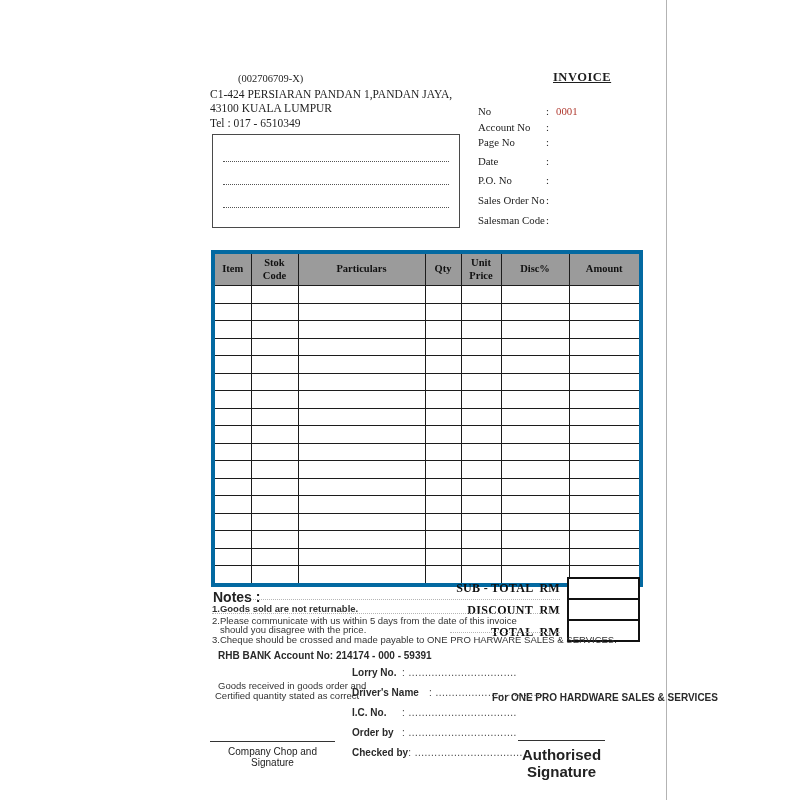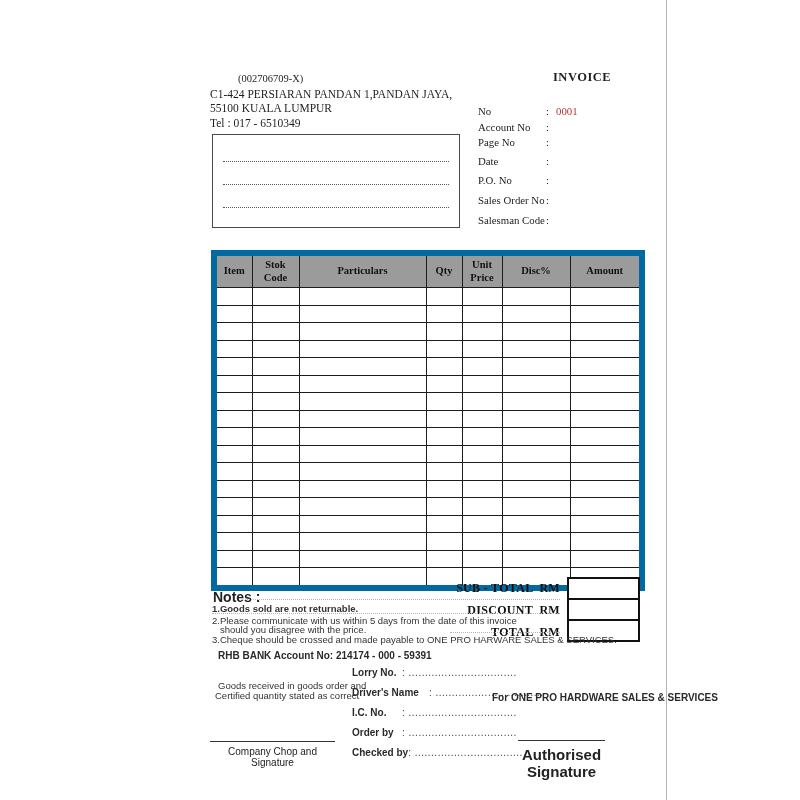--- a/index.html
+++ b/index.html
@@ -12,36 +12,36 @@
 
   
   .co-name{left:210px;top:57px;font-family:"Liberation Sans",sans-serif;font-weight:bold;
            font-size:13px;letter-spacing:.2px;color:#151515;}
   .co-reg{left:210px;top:73px;font-size:10.5px;margin-left:28px;}
   .co-addr1{left:210px;top:88px;font-size:11.5px;}
   .co-addr2{left:210px;top:102px;font-size:11.5px;}
   .co-tel{left:210px;top:117px;font-size:11.5px;}
 
   
-  .inv-title{left:553px;top:70px;font-size:12.5px;font-weight:bold;letter-spacing:.5px;}
+  .inv-title{left:553px;top:70px;font-size:12.5px;font-weight:bold;letter-spacing:.5px;text-decoration:underline;}
   .fld{position:absolute;left:478px;width:180px;font-size:10.8px;color:#222;}
   .fld .lbl{display:inline-block;}
   .fld .col{position:absolute;left:68px;}
   .fld .val{position:absolute;left:78px;white-space:nowrap;}
   .red{color:#b03a30;}
 
   
   .bill-box{left:212px;top:134px;width:246px;height:92px;border:1px solid #4a4a4a;}
   .dotline{position:absolute;left:10px;width:226px;border-top:1.6px dotted #555;}
 
   
   .items{left:211px;top:250px;}
   table{border-collapse:collapse;table-layout:fixed;width:428px;}
   th,td{border:1px solid #1c1c1c;padding:0;}
-  table{border:6px solid #0369a1;}
+  table{border:4px solid #0369a1;}
   th{background:#9b9b9b;color:#111;font-size:10.5px;font-weight:bold;line-height:1.15;
      height:29px;text-align:center;padding:1px 2px;}
   td{height:16.5px;background:#fff;}
 
   
   .tot-label{position:absolute;right:240px;font-size:12px;font-weight:bold;white-space:pre;
              letter-spacing:.3px;color:#111;}
   .tot-box{position:absolute;left:567px;width:73px;height:23px;border:2px solid #111;
            box-sizing:border-box;background:#fff;}
 
@@ -67,21 +67,21 @@
 </style>
 </head>
 <body>
 
 <div class="page">
 
   <div class="photo-edge"></div>
 
   <div class="abs co-reg">(002706709-X)</div>
   <div class="abs co-addr1">C1-424 PERSIARAN PANDAN 1,PANDAN JAYA,</div>
-  <div class="abs co-addr2">55100 KUALA LUMPUR</div>
+  <div class="abs co-addr2">43100 KUALA LUMPUR</div>
   <div class="abs co-tel">Tel : 017 - 6510349</div>
 
   <div class="abs inv-title">INVOICE</div>
 
   <div class="fld" style="top:105px">
     <span class="lbl">No</span>
     <span class="col">:</span>
     <span class="val red">0001</span>
   </div>
   <div class="fld" style="top:121px">

